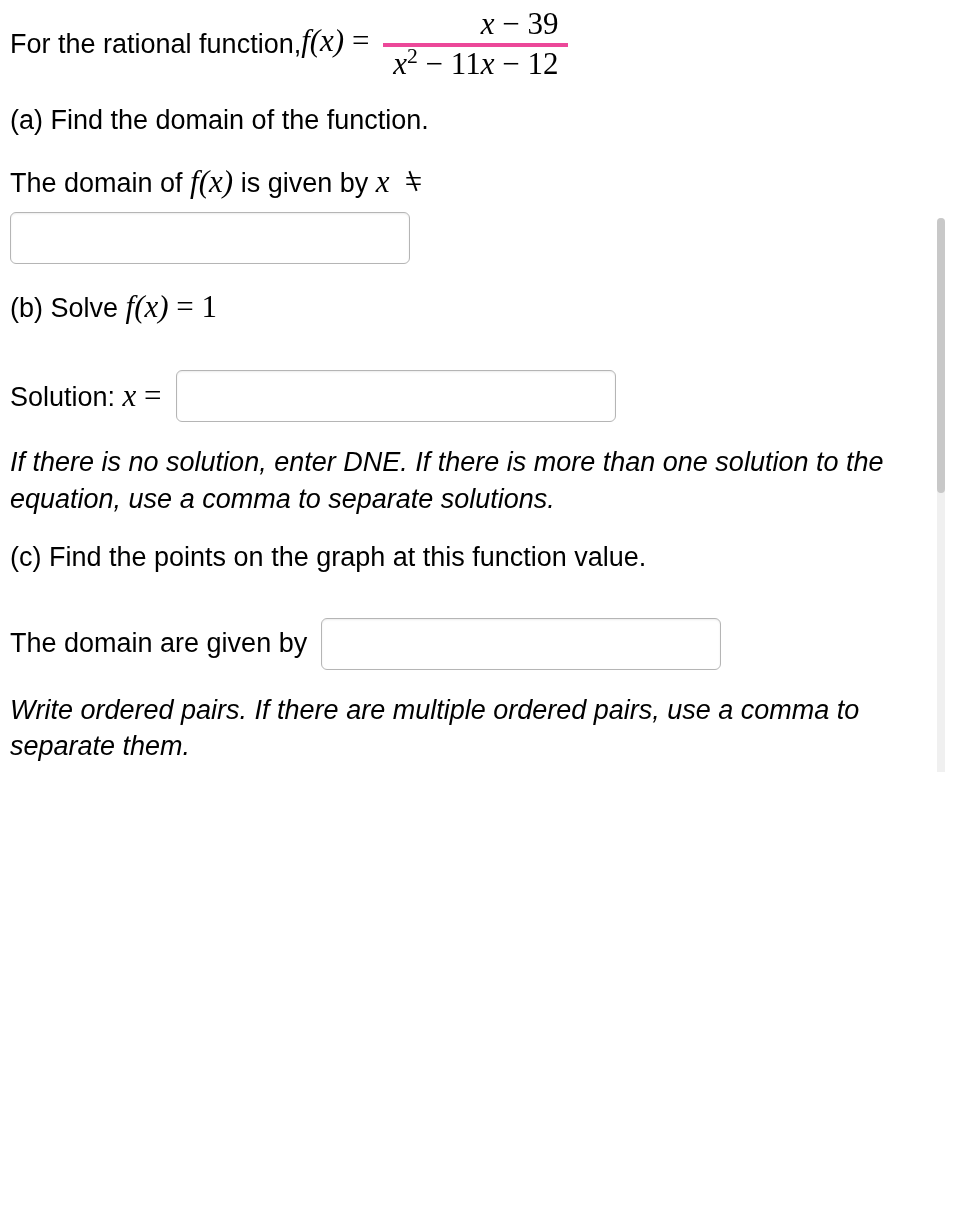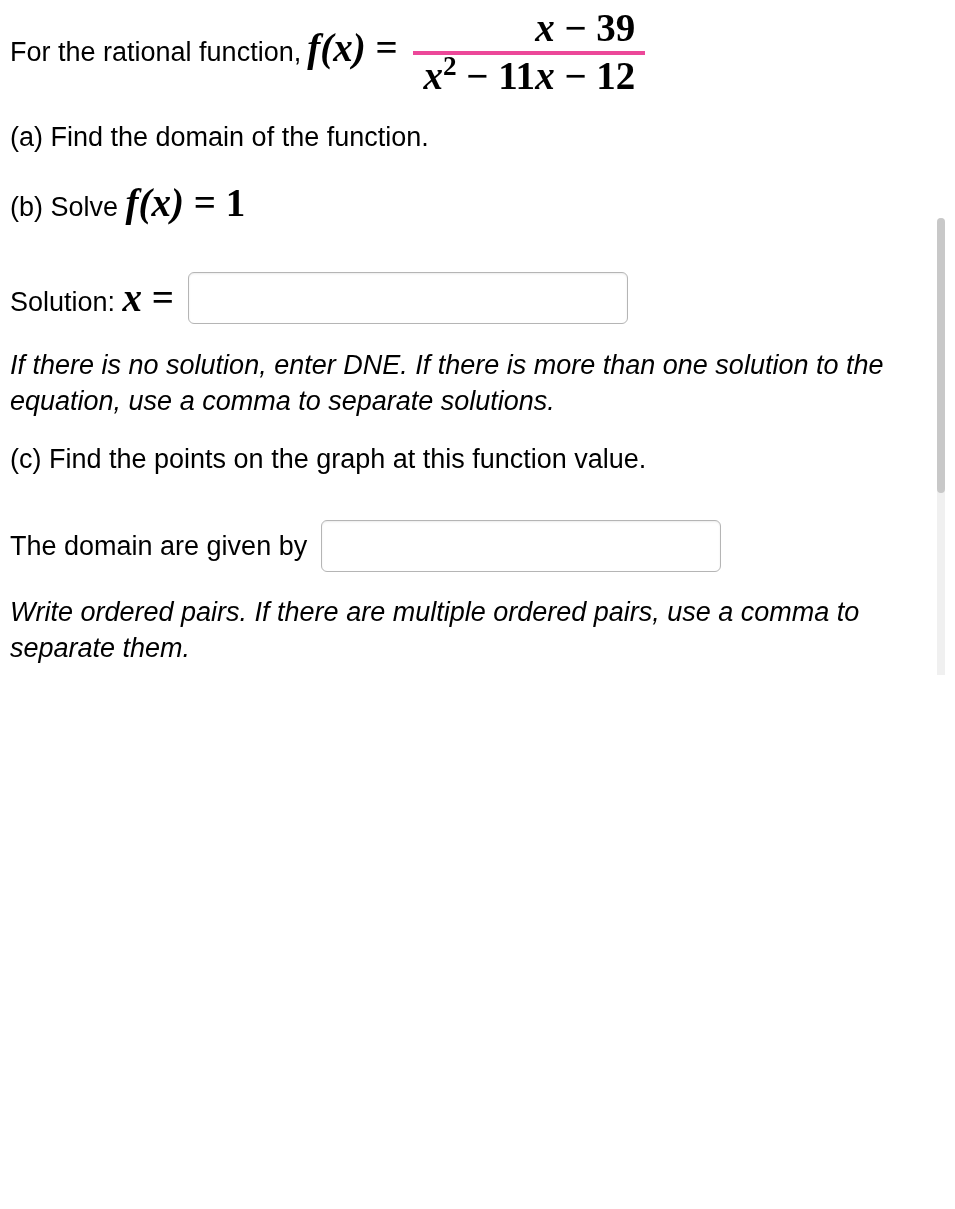--- a/index.html
+++ b/index.html
@@ -23,21 +23,21 @@
     border-radius: 4px;
   }
   .scroll-thumb {
     position: absolute;
     top: 0;
     width: 8px;
     height: 275px;
     background: #c8c8c8;
     border-radius: 4px;
   }
-  .math { font-family: 'Times New Roman', Times, serif; font-size: 39px; font-weight: bold; }
+  .math { font-family: 'Times New Roman', Times, serif; font-size: 31px; }
   .mi { font-style: italic; }
   .frac {
     display: inline-block;
     vertical-align: middle;
     text-align: right;
     margin: 0 6px;
     line-height: 1.05;
   }
   .frac .num { display: block; padding: 0 10px 2px 10px; }
   .frac .den { display: block; border-top: 4px solid #ec4899; padding: 1px 10px 0 10px; }
@@ -45,21 +45,21 @@
   .neq { position: relative; display: inline-block; }
   .neq::after {
     content: "";
     position: absolute;
     left: 46%; top: 48%;
     width: 120%; height: 2px;
     background: #000;
     transform: translate(-50%,-50%) rotate(70deg);
   }
   .para { margin: 22px 0; line-height: 1.35; max-width: 930px; }
-  .first { margin-top: 0; display: flex; align-items: center; flex-wrap: wrap; gap: 6px; }
+  .first { margin-top: 0; display: flex; align-items: center; flex-wrap: wrap; }
   .hint { font-style: italic; }
   input.ans {
     font-size: 24px;
     padding: 10px 12px;
     border: 1px solid #b5b5b5;
     border-radius: 6px;
     box-shadow: inset 0 1px 2px rgba(0,0,0,0.08);
     background: #fff;
     height: 52px;
   }
@@ -84,20 +84,25 @@
         </span>
         <span class="den">
           <span class="mi">x</span><span class="sup">2</span><span> − </span><span>11</span><span class="mi">x</span><span> − </span><span>12</span>
         </span>
       </span>
     </span>
   </div>
 
   <div class="para">(a) Find the domain of the function.</div>
 
+  <div class="para tight">
+    <span>The domain of </span><span class="math mi">f(x)</span><span> is given by </span><span class="math mi">x</span>
+    <span class="math">&nbsp;<span class="neq">=</span></span>
+    <input class="ans inp-a" type="text" value="" style="">
+  </div>
 
 
   <div class="para">
     <span>(b) Solve </span><span class="math mi">f(x)</span><span class="math"> = </span><span class="math">1</span>
   </div>
 
   <div class="para inline-row">
     <span>
       <span>Solution: </span><span class="math mi">x</span><span class="math"> = </span>
     </span>

